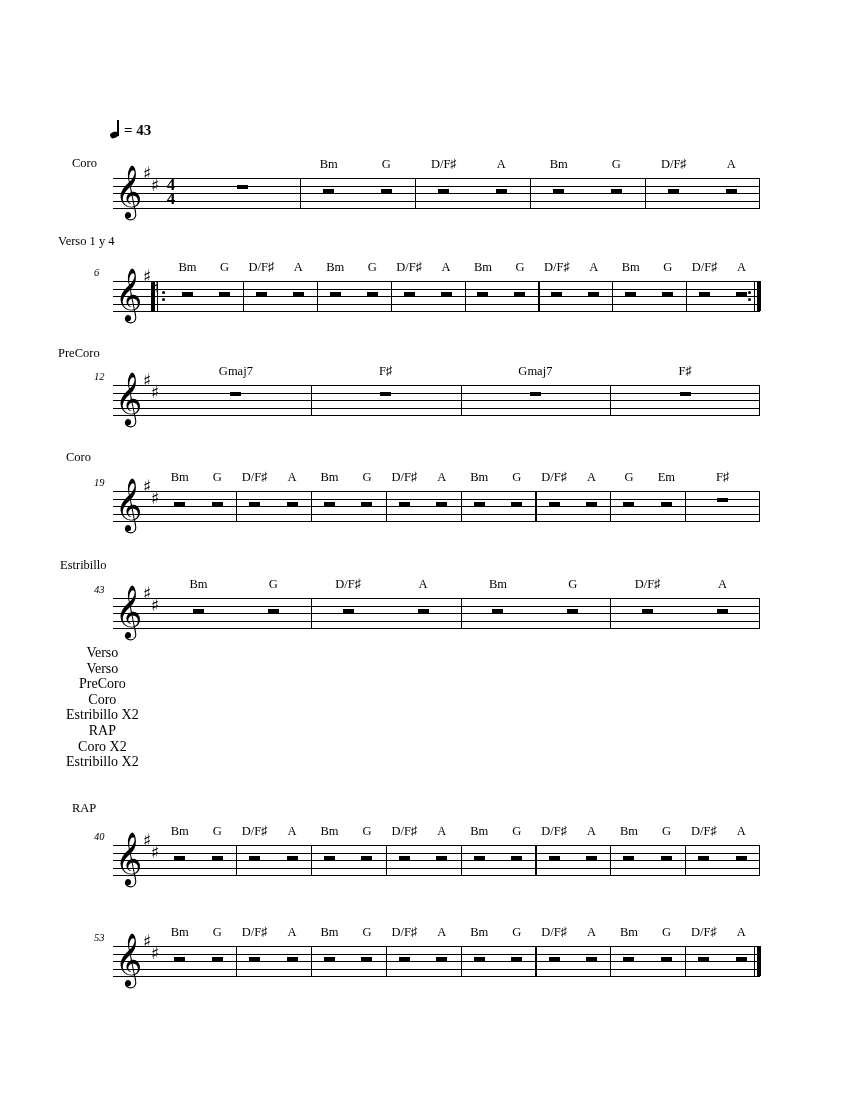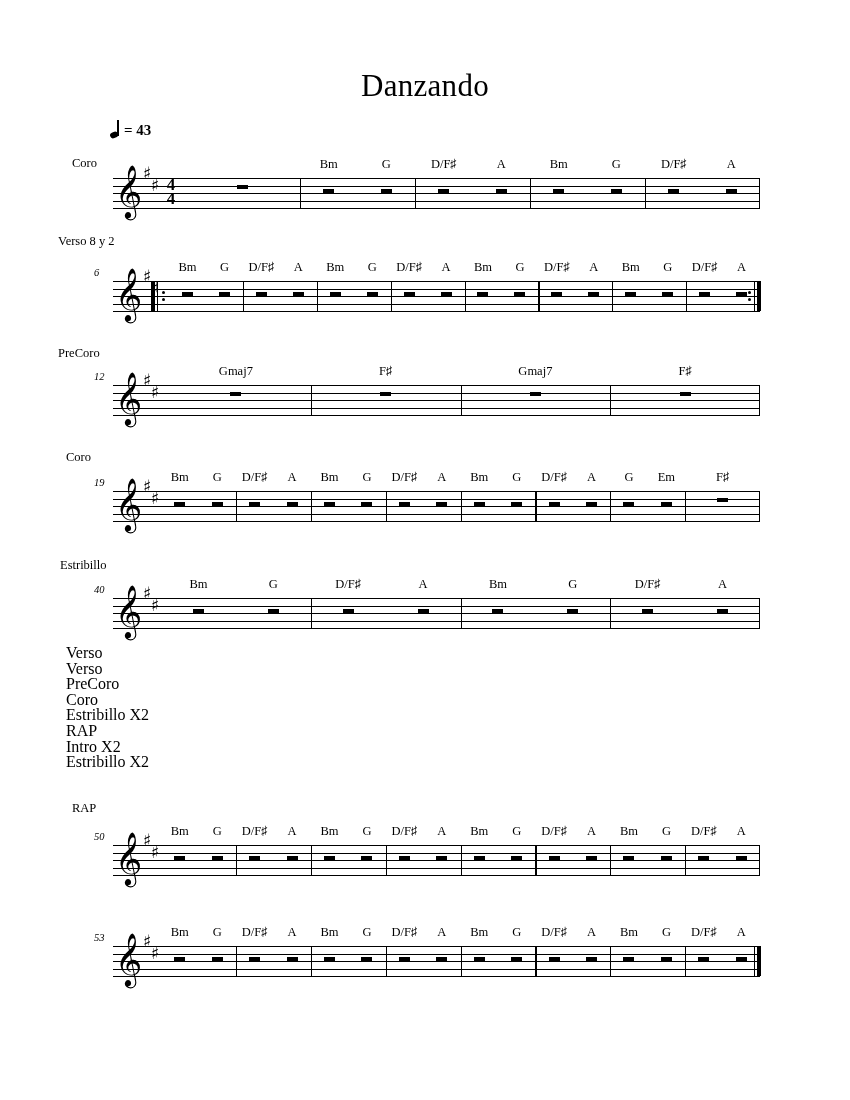--- a/index.html
+++ b/index.html
@@ -163,31 +163,31 @@
     font-size: 12.5px;
     white-space: nowrap;
     font-family: "Liberation Serif", "DejaVu Serif", serif;
   }
 
   
   .structure {
     position: absolute;
     left: 66px;
     top: 645px;
-    font-size: 16px;
+    font-size: 14px;
     line-height: 15.6px;
+    text-align: center;
   }
   .structure div { white-space: nowrap; }
 </style>
 </head>
 <body>
 
 <div class="page">
 
-  <div class="title">Danzando</div>
 
   <div class="tempo">
     <span class="qnote">
       <span class="head"></span>
         <span class="stem"></span>
     </span>
     <span>= 43</span>
   </div>
 
   <div id="systems-root">
@@ -390,21 +390,21 @@
         <div class="rest-half" style="left: 567.312px; top: 11px;"></div>
         <div class="chord" style="left: 497.938px; top: -21px; transform: translateX(-50%);">Bm</div>
         <div class="chord" style="left: 572.812px; top: -21px; transform: translateX(-50%);">G</div>
         <div class="bar" style="left: 610.25px; top: 0px; height: 30px;"></div>
         <div class="rest-half" style="left: 642.188px; top: 11px;"></div>
         <div class="rest-half" style="left: 717.062px; top: 11px;"></div>
         <div class="chord" style="left: 647.688px; top: -21px; transform: translateX(-50%);">D/F♯</div>
         <div class="chord" style="left: 722.562px; top: -21px; transform: translateX(-50%);">A</div>
         <div class="bar" style="left: 758.8px; top: 0px; height: 30px;"></div>
       </div>
-      <div class="meas-num" style="left: 94px; top: 584px;">40</div>
+      <div class="meas-num" style="left: 94px; top: 584px;">43</div>
       <div class="system" style="top: 845px; left: 0px; width: 850px; height: 70px;">
         <div class="staff" style="left: 113px; top: 0px; width: 647px; height: 30px;">
           <div class="ln" style="top: 0px; width: 647px;"></div>
           <div class="ln" style="top: 7.5px; width: 647px;"></div>
           <div class="ln" style="top: 15px; width: 647px;"></div>
           <div class="ln" style="top: 22.5px; width: 647px;"></div>
           <div class="ln" style="top: 30px; width: 647px;"></div>
         </div>
         <div class="clef" style="font-size: 46px; left: 115px; top: -10.5px;">𝄞</div>
         <div class="ksharp" style="left: 143px; top: -12.75px;">♯</div>
@@ -443,21 +443,21 @@
         <div class="rest-half" style="left: 660.906px; top: 11px;"></div>
         <div class="chord" style="left: 628.969px; top: -21px; transform: translateX(-50%);">Bm</div>
         <div class="chord" style="left: 666.406px; top: -21px; transform: translateX(-50%);">G</div>
         <div class="bar" style="left: 685.125px; top: 0px; height: 30px;"></div>
         <div class="rest-half" style="left: 698.344px; top: 11px;"></div>
         <div class="rest-half" style="left: 735.781px; top: 11px;"></div>
         <div class="chord" style="left: 703.844px; top: -21px; transform: translateX(-50%);">D/F♯</div>
         <div class="chord" style="left: 741.281px; top: -21px; transform: translateX(-50%);">A</div>
         <div class="bar" style="left: 758.8px; top: 0px; height: 30px;"></div>
       </div>
-      <div class="meas-num" style="left: 94px; top: 831px;">50</div>
+      <div class="meas-num" style="left: 94px; top: 831px;">40</div>
       <div class="system" style="top: 946px; left: 0px; width: 850px; height: 70px;">
         <div class="staff" style="left: 113px; top: 0px; width: 647px; height: 30px;">
           <div class="ln" style="top: 0px; width: 647px;"></div>
           <div class="ln" style="top: 7.5px; width: 647px;"></div>
           <div class="ln" style="top: 15px; width: 647px;"></div>
           <div class="ln" style="top: 22.5px; width: 647px;"></div>
           <div class="ln" style="top: 30px; width: 647px;"></div>
         </div>
         <div class="clef" style="font-size: 46px; left: 115px; top: -10.5px;">𝄞</div>
         <div class="ksharp" style="left: 143px; top: -12.75px;">♯</div>
@@ -499,31 +499,31 @@
         <div class="bar" style="left: 685.125px; top: 0px; height: 30px;"></div>
         <div class="rest-half" style="left: 698.344px; top: 11px;"></div>
         <div class="rest-half" style="left: 735.781px; top: 11px;"></div>
         <div class="chord" style="left: 703.844px; top: -21px; transform: translateX(-50%);">D/F♯</div>
         <div class="chord" style="left: 741.281px; top: -21px; transform: translateX(-50%);">A</div>
         <div class="bar" style="left: 754px; top: 0px; height: 30px;"></div>
         <div class="bar thick" style="left: 756.5px; top: 0px; height: 30px;"></div>
       </div>
       <div class="meas-num" style="left: 94px; top: 932px;">53</div>
       <div class="sec-label" style="left: 72px; top: 156px;">Coro</div>
-      <div class="sec-label" style="left: 58px; top: 234px;">Verso 8 y 2</div>
+      <div class="sec-label" style="left: 58px; top: 234px;">Verso 1 y 4</div>
       <div class="sec-label" style="left: 58px; top: 346px;">PreCoro</div>
       <div class="sec-label" style="left: 66px; top: 450px;">Coro</div>
       <div class="sec-label" style="left: 60px; top: 558px;">Estribillo</div>
       <div class="sec-label" style="left: 72px; top: 801px;">RAP</div>
     </div>
 
   <div class="structure" id="structure-root">
       <div>Verso</div>
       <div>Verso</div>
       <div>PreCoro</div>
       <div>Coro</div>
       <div>Estribillo  X2</div>
       <div>RAP</div>
-      <div>Intro X2</div>
+      <div>Coro X2</div>
       <div>Estribillo X2</div>
     </div>
 
 </div>
 
 </body></html>

